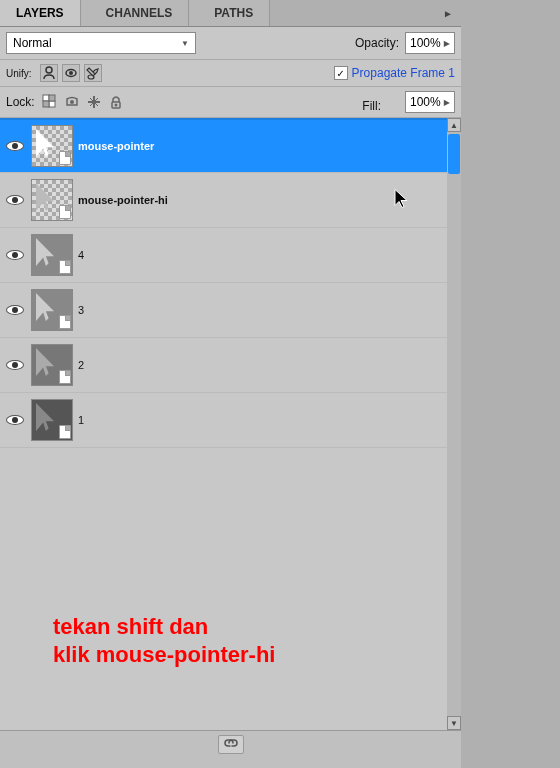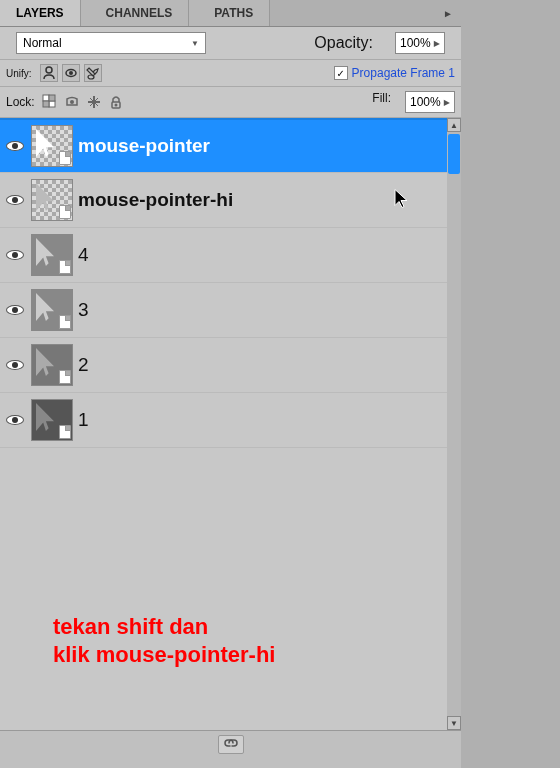--- a/index.html
+++ b/index.html
@@ -55,45 +55,45 @@
       padding: 0 8px;
       color: #444;
       cursor: pointer;
       font-size: 10px;
     }
 
     
     .blend-row {
       display: flex;
       align-items: center;
-      padding: 5px 16px;
+      padding: 5px 6px;
       background: #c8c8c8;
       border-bottom: 1px solid #aaa;
-      gap: 22px;
+      gap: 6px;
     }
     .blend-select {
       display: flex;
       align-items: center;
       background: #fff;
       border: 1px solid #888;
       padding: 2px 6px;
       width: 190px;
       height: 22px;
       cursor: pointer;
       font-size: 12px;
       justify-content: space-between;
     }
     .blend-select-arrow {
       font-size: 8px;
       color: #555;
     }
     .opacity-label {
       margin-left: auto;
       color: #111;
-      font-size: 16px;
+      font-size: 12px;
     }
     .opacity-input {
       display: flex;
       align-items: center;
       background: #fff;
       border: 1px solid #888;
       padding: 2px 4px;
       width: 50px;
       height: 22px;
       font-size: 12px;
@@ -172,22 +172,22 @@
       display: flex;
       align-items: center;
       justify-content: center;
       cursor: pointer;
       font-size: 11px;
       color: #333;
     }
     .fill-area {
       margin-left: auto;
       display: flex;
-      align-items: flex-start;
-      gap: 14px;
+      align-items: flex-end;
+      gap: 24px;
     }
     .fill-label {
       font-size: 12px;
       color: #111;
     }
     .fill-input {
       display: flex;
       align-items: center;
       background: #fff;
       border: 1px solid #888;
@@ -274,21 +274,21 @@
         linear-gradient(45deg, #aaa 25%, transparent 25%),
         linear-gradient(-45deg, #aaa 25%, transparent 25%),
         linear-gradient(45deg, transparent 75%, #aaa 75%),
         linear-gradient(-45deg, transparent 75%, #aaa 75%);
       background-size: 8px 8px;
       background-position: 0 0, 0 4px, 4px -4px, -4px 0px;
       background-color: #ddd;
     }
 
     .layer-name {
-      font-size: 19px;
+      font-size: 11px;
       color: #111;
       flex: 1;
     }
 
     
     .scroll-track {
       position: absolute;
       right: 0;
       top: 0;
       width: 14px;

